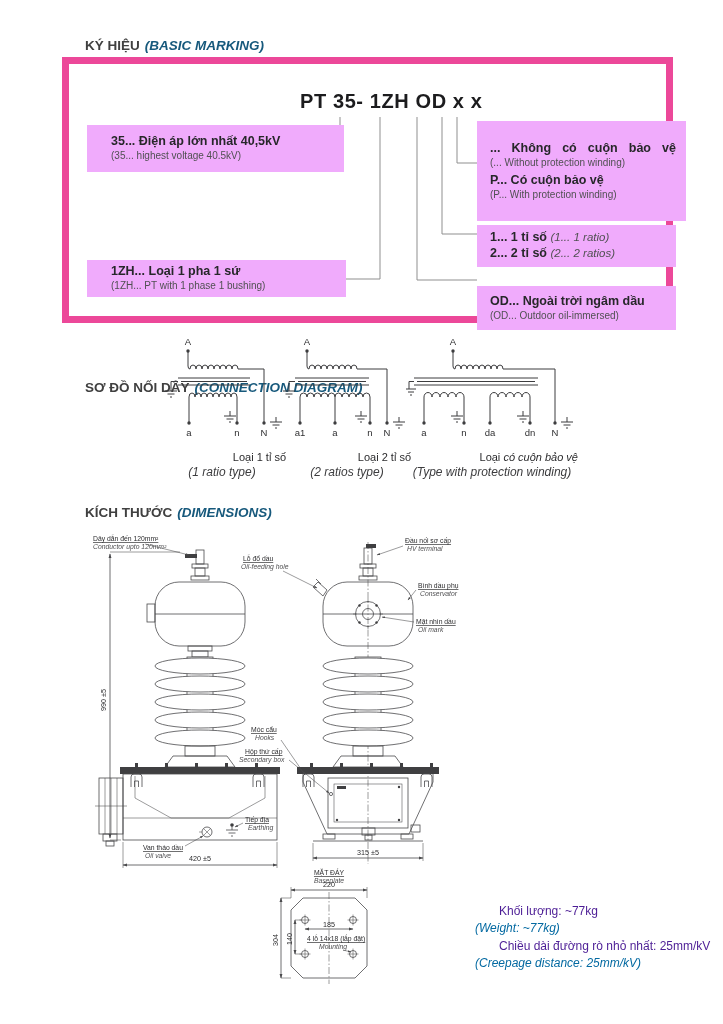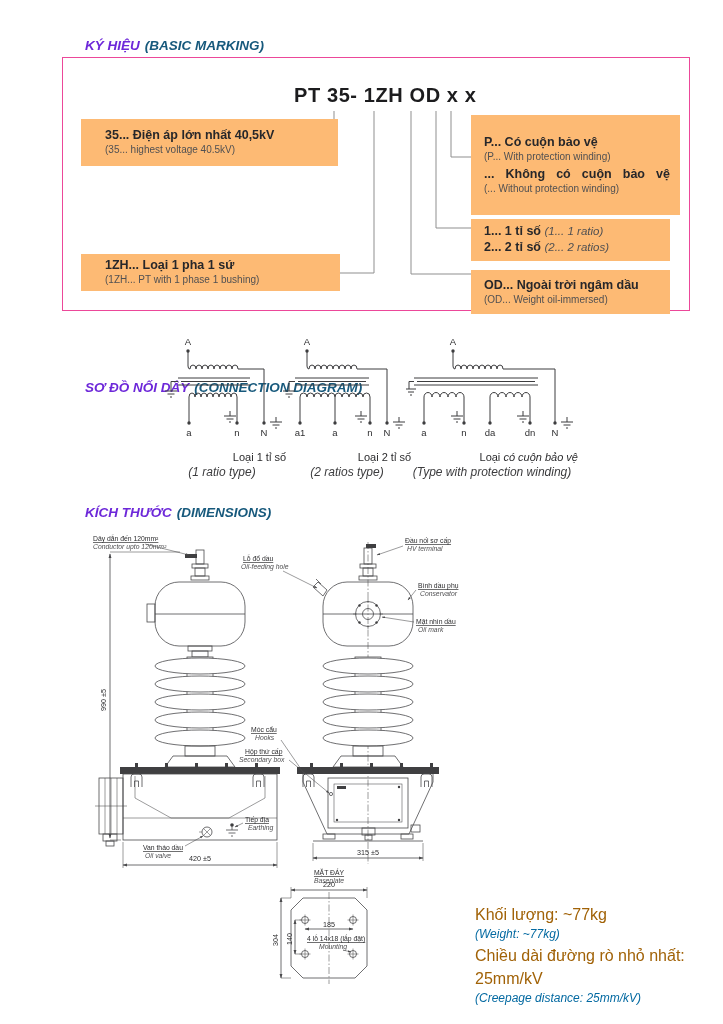--- a/index.html
+++ b/index.html
@@ -3,26 +3,26 @@
 <meta charset="utf-8">
 <style>
   html,body{margin:0;padding:0;background:#ffffff;}
   body{
     position:relative;width:723px;height:1024px;overflow:hidden;
     font-family:"Liberation Sans","DejaVu Sans",sans-serif;color:#231f20;
   }
   .abs{position:absolute;}
   
   .sec-head{position:absolute;font-size:13.5px;font-weight:bold;white-space:nowrap;}
-  .sec-head .vi{color:#6d28d9;font-style:italic;}
+  .sec-head .vi{color:#404040;}
   .sec-head .en{color:#17597c;font-style:italic;margin-left:5px;}
   
-  .marking-box{position:absolute;left:62px;top:57px;width:597px;height:252px;border:1px solid #ec4899;padding-left:29px;}
+  .marking-box{position:absolute;left:62px;top:57px;width:597px;height:252px;border:7px solid #ec4899;}
   .code-title{position:absolute;left:231px;top:26px;font-size:20px;font-weight:bold;letter-spacing:.6px;color:#1c1c1e;white-space:nowrap;}
-  .gbox{position:absolute;background:#fdba74;display:flex;flex-direction:column;justify-content:center;line-height:1.25;}
+  .gbox{position:absolute;background:#f0abfc;display:flex;flex-direction:column;justify-content:center;line-height:1.25;}
   .gbox .vi{font-weight:bold;font-size:12.5px;color:#27272a;}
   .gbox .en{font-size:10px;color:#505052;font-weight:normal;}
   .gbox .pair{margin:2px 0;}
   .inline-en{font-style:italic;color:#505052;font-weight:normal;font-size:11.5px;}
   .justify{text-align:justify;text-align-last:justify;}
   .conn-wrap{position:absolute;}
   .conn-label{width:100%;text-align:center;line-height:1.25;margin-top:2px;}
   .conn-label .vi{font-size:11px;color:#2b2b2d;text-align:right;}
   .conn-label .en{font-size:12px;font-style:italic;color:#3c3c3e;}
   .conn-svg text{font-family:"Liberation Sans","DejaVu Sans",sans-serif;fill:#2f2f31;}
@@ -33,21 +33,21 @@
   .dims-svg text{font-family:"Liberation Sans","DejaVu Sans",sans-serif;}
   .dln{stroke:#4a4a4c;stroke-width:.8;fill:none;}
   .dthin{stroke:#4a4a4c;stroke-width:.55;fill:none;}
   .dfill{fill:#3f3f41;stroke:none;}
   .wfill{fill:#ffffff;}
   .cline{stroke:#4a4a4c;stroke-width:.55;fill:none;stroke-dasharray:7 2 1.5 2;}
   .callout-vi{font-size:6.8px;fill:#2b2b2d;text-decoration:underline;}
   .callout-en{font-size:6.8px;font-style:italic;fill:#4f4f51;}
   .dim-label{font-size:7.2px;fill:#2b2b2d;text-anchor:middle;}
   .notes{position:absolute;left:475px;top:903px;line-height:1.45;}
-  .notes .vi{font-size:16px;color:#a16207;}
+  .notes .vi{font-size:12px;color:#4c1d95;margin-left:24px;}
   .notes .en{font-size:12px;font-style:italic;color:#0369a1;}
 </style>
 </head>
 <body>
 
 <div class="sec-head" style="left:85px;top:38px;">
   <span class="vi">KÝ HIỆU</span><span class="en">(BASIC MARKING)</span>
 </div>
 
 <div class="marking-box">
@@ -69,37 +69,37 @@
     <div class="en">(35... highest voltage 40.5kV)</div>
   </div>
 
   <div class="gbox" style="left:18px;top:196px;width:235px;height:37px;padding-left:24px;">
     <div class="vi">1ZH... Loại 1 pha 1 sứ</div>
     <div class="en">(1ZH... PT with 1 phase 1 bushing)</div>
   </div>
 
   <div class="gbox" style="left:408px;top:57px;width:186px;height:100px;padding-left:13px;padding-right:10px;">
     <div class="pair">
+      <div class="vi justify">... Không có cuộn bảo vệ</div>
+      <div class="en">(... Without protection winding)</div>
+    </div>
+    <div class="pair">
       <div class="vi">P... Có cuộn bảo vệ</div>
       <div class="en">(P... With protection winding)</div>
     </div>
-    <div class="pair">
-      <div class="vi justify">... Không có cuộn bảo vệ</div>
-      <div class="en">(... Without protection winding)</div>
-    </div>
   </div>
 
   <div class="gbox" style="left:408px;top:161px;width:186px;height:42px;padding-left:13px;">
     <div class="vi"><span>1... 1 tỉ số</span> <span class="inline-en">(1... 1 ratio)</span></div>
     <div class="vi"><span>2... 2 tỉ số</span> <span class="inline-en">(2... 2 ratios)</span></div>
   </div>
 
-  <div class="gbox" style="left:408px;top:212px;width:186px;height:44px;padding-left:13px;">
+  <div class="gbox" style="left:408px;top:222px;width:186px;height:44px;padding-left:13px;">
     <div class="vi">OD... Ngoài trời ngâm dầu</div>
-    <div class="en">(OD... Weight oil-immersed)</div>
+    <div class="en">(OD... Outdoor oil-immersed)</div>
   </div>
 </div>
 
 <div class="sec-head" style="left:85px;top:335px;margin-top:45px;">
   <span class="vi">SƠ ĐỒ NỐI DÂY</span><span class="en">(CONNECTION DIAGRAM)</span>
 </div>
 
 <div class="conn-wrap" style="left:158px;top:335px;width:128px;">
   <svg class="conn-svg" width="128" height="110" viewBox="0 0 128 110">
     <path class="cw" d="M30,16 V31 Q30,34 32,34"></path>

